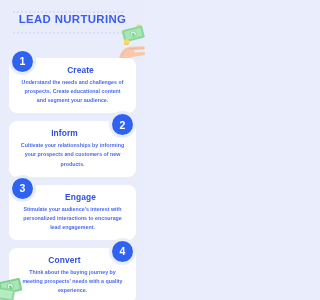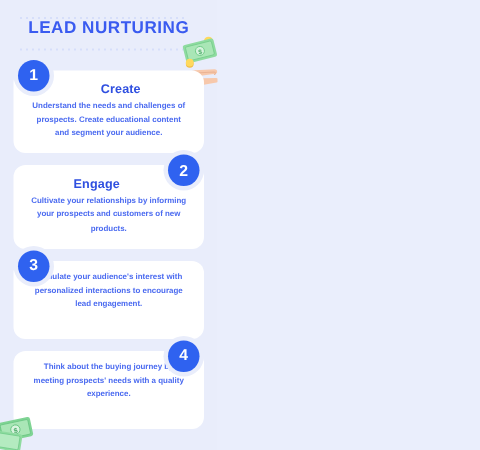--- a/index.html
+++ b/index.html
@@ -18,21 +18,21 @@
     position: relative;
     width: 145px;
     height: 300px;
     background: #e9edfb;
     overflow: hidden;
   }
 
   
   .header {
     position: relative;
-    height: 47px;
+    height: 58px;
     width: 100%;
   }
 
   .dotrow {
     position: absolute;
     left: 12px;
     width: 112px;
     height: 4px;
     background-image: radial-gradient(#d6defa 0.9px, transparent 1px);
     background-size: 4px 4px;
@@ -159,31 +159,33 @@
   <div class="cards">
 
     <div class="card badge-left">
       <div class="badge left">1</div>
       <div class="card-heading">Create</div>
       <div class="card-body">Understand the needs and challenges of prospects. Create educational content and segment your audience.</div>
     </div>
 
     <div class="card badge-right">
       <div class="badge right">2</div>
-      <div class="card-heading">Engage</div>
+      <div class="card-heading">Inform</div>
       <div class="card-body">Cultivate your relationships by informing your prospects and customers of new products.</div>
     </div>
 
     <div class="card badge-left">
       <div class="badge left">3</div>
+      <div class="card-heading">Engage</div>
       <div class="card-body">Stimulate your audience's interest with personalized interactions to encourage lead engagement.</div>
     </div>
 
     <div class="card badge-right">
       <div class="badge right">4</div>
+      <div class="card-heading">Convert</div>
       <div class="card-body">Think about the buying journey by meeting prospects' needs with a quality experience.</div>
     </div>
 
   </div>
 
   <svg class="money-bottom" viewBox="0 0 44 30">
     <g transform="rotate(-12 20 16)">
       <rect x="10" y="6" width="22" height="13" rx="1.6" fill="#7fd494"></rect>
       <rect x="11.6" y="7.5" width="18.8" height="10" rx="1" fill="#a9e6b6" stroke="#66c47f" stroke-width="0.5"></rect>
       <circle cx="21" cy="12.5" r="3.1" fill="#d9f4df" stroke="#66c47f" stroke-width="0.6"></circle>

